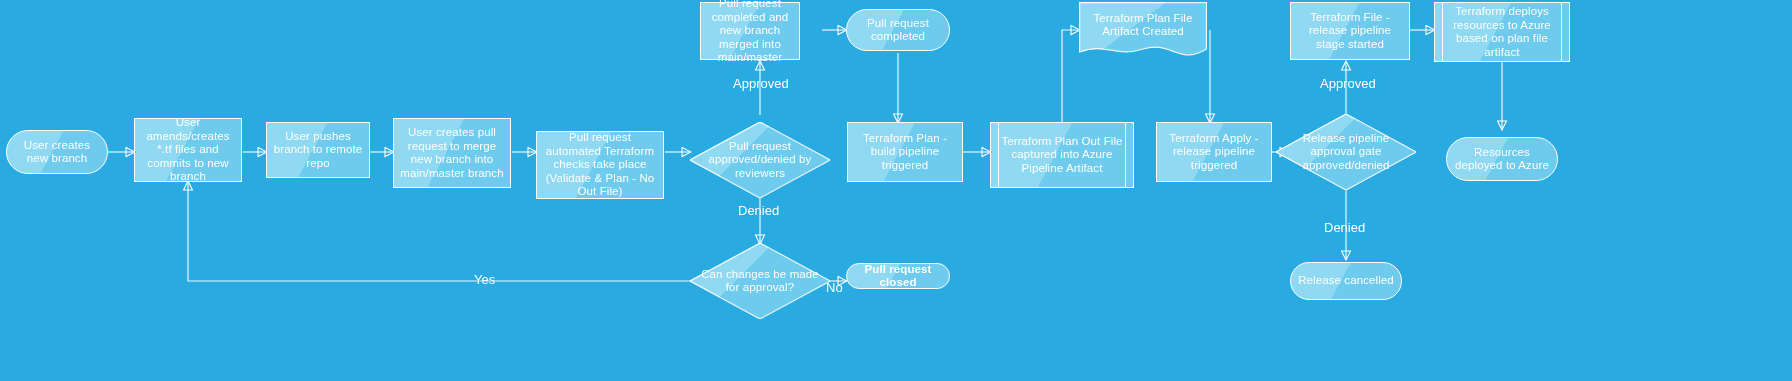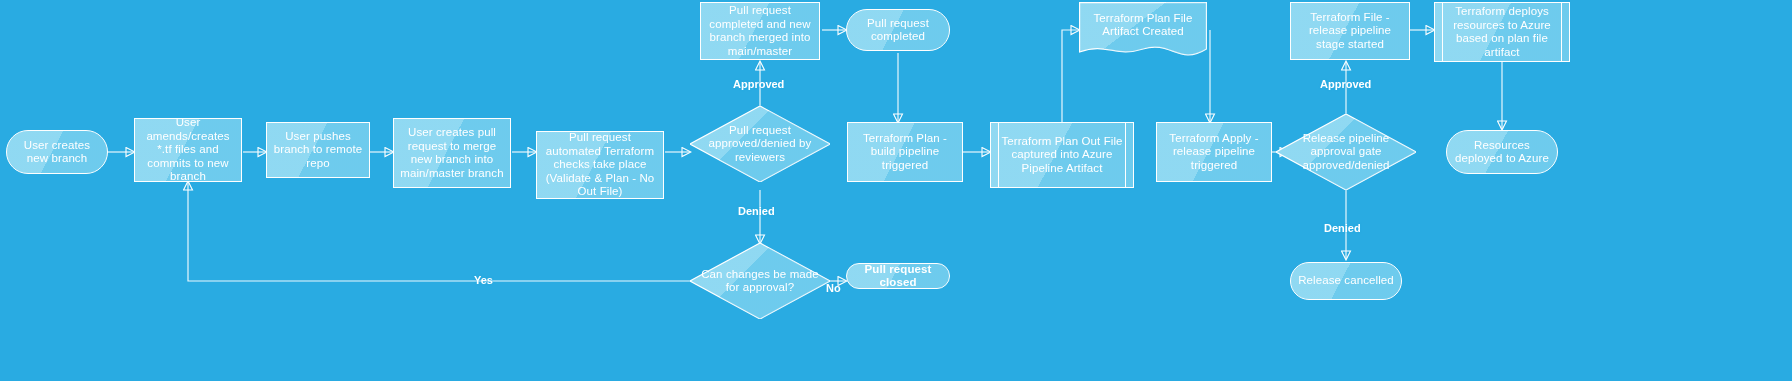--- a/index.html
+++ b/index.html
@@ -62,26 +62,25 @@
   }
   .predef::before,.predef::after{
     content:"";position:absolute;top:0;bottom:0;width:1px;background:#ffffff;z-index:3;
   }
   .predef::before{left:7px;}
   .predef::after{right:7px;}
 
   .edgelabel{
     position:absolute;
     color:#ffffff;
-    font-size:11px;
+    font-size:13px;
     line-height:12px;
     z-index:5;
     white-space:nowrap;
     text-shadow:0 0 2px rgba(41,171,226,.9);
-    font-weight:bold;
   }
 </style>
 </head>
 <body>
 
 <div id="stage">
 
   <svg id="wires" viewBox="0 0 1792 381" xmlns="http://www.w3.org/2000/svg">
     <defs>
       <marker id="ah" markerWidth="11" markerHeight="11" refX="9" refY="5.5" orient="auto" markerUnits="userSpaceOnUse">
@@ -146,37 +145,37 @@
   <div class="node proc" style="left:393px;top:118px;width:118px;height:70px;">
     <span class="sheen"></span>
     <span class="lbltext">User creates pull request to merge new branch into main/master branch</span>
   </div>
 
   <div class="node proc" style="left:536px;top:118px;width:128px;height:68px;margin-top:13px;">
     <span class="sheen"></span>
     <span class="lbltext">Pull request automated Terraform checks take place (Validate &amp; Plan - No Out File)</span>
   </div>
 
-  <div class="node diamond" style="left:690px;top:106px;width:140px;height:76px;">
+  <div class="node diamond" style="left:690px;top:122px;width:140px;height:76px;">
     <svg class="dshape" viewBox="0 0 140 76" preserveAspectRatio="none">
       <polygon points="70,0 140,38 70,76 0,38" fill="#7FD3F0" stroke="#ffffff" stroke-width="1.2"></polygon>
       <polygon points="70,0 140,38 70,76 0,38" fill="url(#g6)"></polygon>
       <defs>
           <linearGradient id="g6" x1="0" y1="0" x2="1" y2="0.55">
         <stop offset="0%" stop-color="#ffffff" stop-opacity="0.13"></stop>
         <stop offset="46%" stop-color="#ffffff" stop-opacity="0.13"></stop>
         <stop offset="46%" stop-color="#29ABE2" stop-opacity="0.20"></stop>
         <stop offset="100%" stop-color="#29ABE2" stop-opacity="0.20"></stop>
       </linearGradient>
         </defs>
     </svg>
     <span class="lbltext">Pull request approved/denied by reviewers</span>
   </div>
 
-  <div class="node proc" style="left:700px;top:2px;width:120px;height:58px;">
+  <div class="node proc" style="left:700px;top:2px;width:100px;height:58px;">
     <span class="sheen"></span>
     <span class="lbltext">Pull request completed and new branch merged into main/master</span>
   </div>
 
   <div class="node stadium" style="left:846px;top:9px;width:104px;height:42px;">
     <span class="sheen"></span>
     <span class="lbltext">Pull request completed</span>
   </div>
 
   <div class="node diamond" style="left:690px;top:243px;width:140px;height:76px;">
@@ -250,21 +249,21 @@
   <div class="node proc" style="left:1290px;top:2px;width:120px;height:58px;">
     <span class="sheen"></span>
     <span class="lbltext">Terraform File - release pipeline stage started</span>
   </div>
 
   <div class="node predef" style="left:1434px;top:2px;width:136px;height:60px;">
     <span class="sheen"></span>
     <span class="lbltext">Terraform deploys resources to Azure based on plan file artifact</span>
   </div>
 
-  <div class="node stadium" style="left:1446px;top:130px;width:112px;height:44px;">
+  <div class="node stadium" style="left:1446px;top:137px;width:112px;height:44px;">
     <span class="sheen"></span>
     <span class="lbltext">Resources deployed to Azure</span>
   </div>
 
   <div class="node stadium" style="left:1290px;top:262px;width:112px;height:38px;">
     <span class="sheen"></span>
     <span class="lbltext">Release cancelled</span>
   </div>
 
   <div class="edgelabel" style="left:733px;top:78px;">Approved</div>

